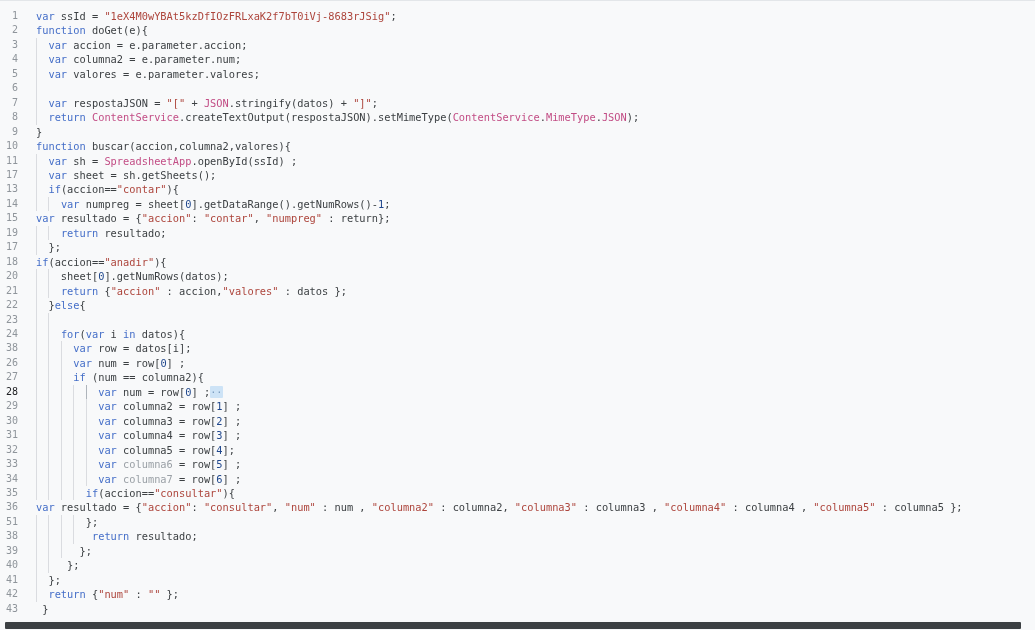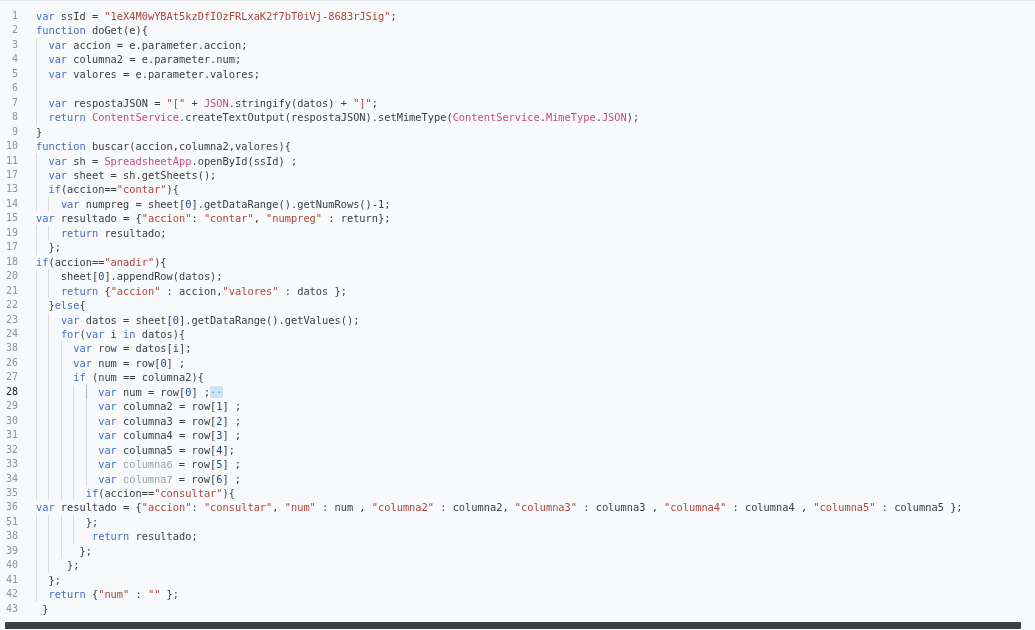--- a/index.html
+++ b/index.html
@@ -29,21 +29,21 @@
   }
   .ln.active { color:#202124; font-weight:normal; }
   .code { position:absolute; left:36px; top:0; white-space:pre; color:var(--c-d,#3c4043); }
   .guide { position:absolute; top:0; bottom:0; width:1px; background:var(--guide,#dadce0); }
   .guide.ga { background:var(--guide-active,#aeb4bb); }
   .tk-d { color:var(--c-d,#3c4043); }
   .tk-k { color:var(--c-k,#446ec8); }
   .tk-s { color:var(--c-s,#ad453c); }
   .tk-b { color:var(--c-b,#c24d85); }
   .tk-n { color:var(--c-n,#1e468c); }
-  .tk-u { color:var(--c-u,#9aa0a6);font-family:Liberation Mono, monospace; }
+  .tk-u { color:var(--c-u,#9aa0a6); }
   .tk-w {
     background:var(--sel,#cde3f6);
     color:var(--sel-dot,#7a9cbf);
     border-radius:1px;
   }
   .hscrollbar {
     position:absolute;
     left:5px; bottom:1px;
     width:1016px; height:7px;
     background:var(--scroll,#3c4043);
@@ -66,24 +66,24 @@
       <div class="row"><div class="ln">9</div><div class="code"><span class="tk-d">}</span></div></div>
       <div class="row"><div class="ln">10</div><div class="code"><span class="tk-k">function</span><span class="tk-d"> buscar(accion,columna2,valores){</span></div></div>
       <div class="row"><div class="ln">11</div><span class="guide" style="left: 36px;"></span><div class="code"><span class="tk-d">  </span><span class="tk-k">var</span><span class="tk-d"> sh = </span><span class="tk-b">SpreadsheetApp</span><span class="tk-d">.openById(ssId) ;</span></div></div>
       <div class="row"><div class="ln">17</div><span class="guide" style="left: 36px;"></span><div class="code"><span class="tk-d">  </span><span class="tk-k">var</span><span class="tk-d"> sheet = sh.getSheets();</span></div></div>
       <div class="row"><div class="ln">13</div><span class="guide" style="left: 36px;"></span><div class="code"><span class="tk-d">  </span><span class="tk-k">if</span><span class="tk-d">(accion==</span><span class="tk-s">"contar"</span><span class="tk-d">){</span></div></div>
       <div class="row"><div class="ln">14</div><span class="guide" style="left: 36px;"></span><span class="guide" style="left: 48.428px;"></span><div class="code"><span class="tk-d">    </span><span class="tk-k">var</span><span class="tk-d"> numpreg = sheet[</span><span class="tk-n">0</span><span class="tk-d">].getDataRange().getNumRows()-</span><span class="tk-n">1</span><span class="tk-d">;</span></div></div>
       <div class="row"><div class="ln">15</div><div class="code"><span class="tk-k">var</span><span class="tk-d"> resultado = {</span><span class="tk-s">"accion"</span><span class="tk-d">: </span><span class="tk-s">"contar"</span><span class="tk-d">, </span><span class="tk-s">"numpreg"</span><span class="tk-d"> : return};</span></div></div>
       <div class="row"><div class="ln">19</div><span class="guide" style="left: 36px;"></span><span class="guide" style="left: 48.428px;"></span><div class="code"><span class="tk-d">    </span><span class="tk-k">return</span><span class="tk-d"> resultado;</span></div></div>
       <div class="row"><div class="ln">17</div><span class="guide" style="left: 36px;"></span><div class="code"><span class="tk-d">  };</span></div></div>
       <div class="row"><div class="ln">18</div><div class="code"><span class="tk-k">if</span><span class="tk-d">(accion==</span><span class="tk-s">"anadir"</span><span class="tk-d">){</span></div></div>
-      <div class="row"><div class="ln">20</div><span class="guide" style="left: 36px;"></span><span class="guide" style="left: 48.428px;"></span><div class="code"><span class="tk-d">    sheet[</span><span class="tk-n">0</span><span class="tk-d">].appendRow(datos);</span></div></div>
+      <div class="row"><div class="ln">20</div><span class="guide" style="left: 36px;"></span><span class="guide" style="left: 48.428px;"></span><div class="code"><span class="tk-d">    sheet[</span><span class="tk-n">0</span><span class="tk-d">].getNumRows(datos);</span></div></div>
       <div class="row"><div class="ln">21</div><span class="guide" style="left: 36px;"></span><span class="guide" style="left: 48.428px;"></span><div class="code"><span class="tk-d">    </span><span class="tk-k">return</span><span class="tk-d"> {</span><span class="tk-s">"accion"</span><span class="tk-d"> : accion,</span><span class="tk-s">"valores"</span><span class="tk-d"> : datos };</span></div></div>
       <div class="row"><div class="ln">22</div><span class="guide" style="left: 36px;"></span><div class="code"><span class="tk-d">  }</span><span class="tk-k">else</span><span class="tk-d">{</span></div></div>
-      <div class="row"><div class="ln">23</div><span class="guide" style="left: 36px;"></span><span class="guide" style="left: 48.428px;"></span><div class="code"><span class="tk-d">    </span><span class="tk-k">var</span><span class="tk-d"> datos = sheet[</span><span class="tk-n">0</span><span class="tk-d">].getDataRange().getValues();</span></div></div>
+      <div class="row"><div class="ln">23</div><span class="guide" style="left: 36px;"></span><span class="guide" style="left: 48.428px;"></span></div>
       <div class="row"><div class="ln">24</div><span class="guide" style="left: 36px;"></span><span class="guide" style="left: 48.428px;"></span><div class="code"><span class="tk-d">    </span><span class="tk-k">for</span><span class="tk-d">(</span><span class="tk-k">var</span><span class="tk-d"> i </span><span class="tk-k">in</span><span class="tk-d"> datos){</span></div></div>
       <div class="row"><div class="ln">38</div><span class="guide" style="left: 36px;"></span><span class="guide" style="left: 48.428px;"></span><span class="guide" style="left: 60.856px;"></span><div class="code"><span class="tk-d">      </span><span class="tk-k">var</span><span class="tk-d"> row = datos[i];</span></div></div>
       <div class="row"><div class="ln">26</div><span class="guide" style="left: 36px;"></span><span class="guide" style="left: 48.428px;"></span><span class="guide" style="left: 60.856px;"></span><div class="code"><span class="tk-d">      </span><span class="tk-k">var</span><span class="tk-d"> num = row[</span><span class="tk-n">0</span><span class="tk-d">] ;</span></div></div>
       <div class="row"><div class="ln">27</div><span class="guide" style="left: 36px;"></span><span class="guide" style="left: 48.428px;"></span><span class="guide" style="left: 60.856px;"></span><div class="code"><span class="tk-d">      </span><span class="tk-k">if</span><span class="tk-d"> (num == columna2){</span></div></div>
       <div class="row"><div class="ln active">28</div><span class="guide" style="left: 36px;"></span><span class="guide" style="left: 48.428px;"></span><span class="guide" style="left: 60.856px;"></span><span class="guide" style="left: 73.284px;"></span><span class="guide ga" style="left: 85.712px;"></span><div class="code"><span class="tk-d">          </span><span class="tk-k">var</span><span class="tk-d"> num = row[</span><span class="tk-n">0</span><span class="tk-d">] ;</span><span class="tk-w">··</span></div></div>
       <div class="row"><div class="ln">29</div><span class="guide" style="left: 36px;"></span><span class="guide" style="left: 48.428px;"></span><span class="guide" style="left: 60.856px;"></span><span class="guide" style="left: 73.284px;"></span><span class="guide" style="left: 85.712px;"></span><div class="code"><span class="tk-d">          </span><span class="tk-k">var</span><span class="tk-d"> columna2 = row[</span><span class="tk-n">1</span><span class="tk-d">] ;</span></div></div>
       <div class="row"><div class="ln">30</div><span class="guide" style="left: 36px;"></span><span class="guide" style="left: 48.428px;"></span><span class="guide" style="left: 60.856px;"></span><span class="guide" style="left: 73.284px;"></span><span class="guide" style="left: 85.712px;"></span><div class="code"><span class="tk-d">          </span><span class="tk-k">var</span><span class="tk-d"> columna3 = row[</span><span class="tk-n">2</span><span class="tk-d">] ;</span></div></div>
       <div class="row"><div class="ln">31</div><span class="guide" style="left: 36px;"></span><span class="guide" style="left: 48.428px;"></span><span class="guide" style="left: 60.856px;"></span><span class="guide" style="left: 73.284px;"></span><span class="guide" style="left: 85.712px;"></span><div class="code"><span class="tk-d">          </span><span class="tk-k">var</span><span class="tk-d"> columna4 = row[</span><span class="tk-n">3</span><span class="tk-d">] ;</span></div></div>
       <div class="row"><div class="ln">32</div><span class="guide" style="left: 36px;"></span><span class="guide" style="left: 48.428px;"></span><span class="guide" style="left: 60.856px;"></span><span class="guide" style="left: 73.284px;"></span><span class="guide" style="left: 85.712px;"></span><div class="code"><span class="tk-d">          </span><span class="tk-k">var</span><span class="tk-d"> columna5 = row[</span><span class="tk-n">4</span><span class="tk-d">];</span></div></div>
       <div class="row"><div class="ln">33</div><span class="guide" style="left: 36px;"></span><span class="guide" style="left: 48.428px;"></span><span class="guide" style="left: 60.856px;"></span><span class="guide" style="left: 73.284px;"></span><span class="guide" style="left: 85.712px;"></span><div class="code"><span class="tk-d">          </span><span class="tk-k">var</span><span class="tk-d"> </span><span class="tk-u">columna6</span><span class="tk-d"> = row[</span><span class="tk-n">5</span><span class="tk-d">] ;</span></div></div>

